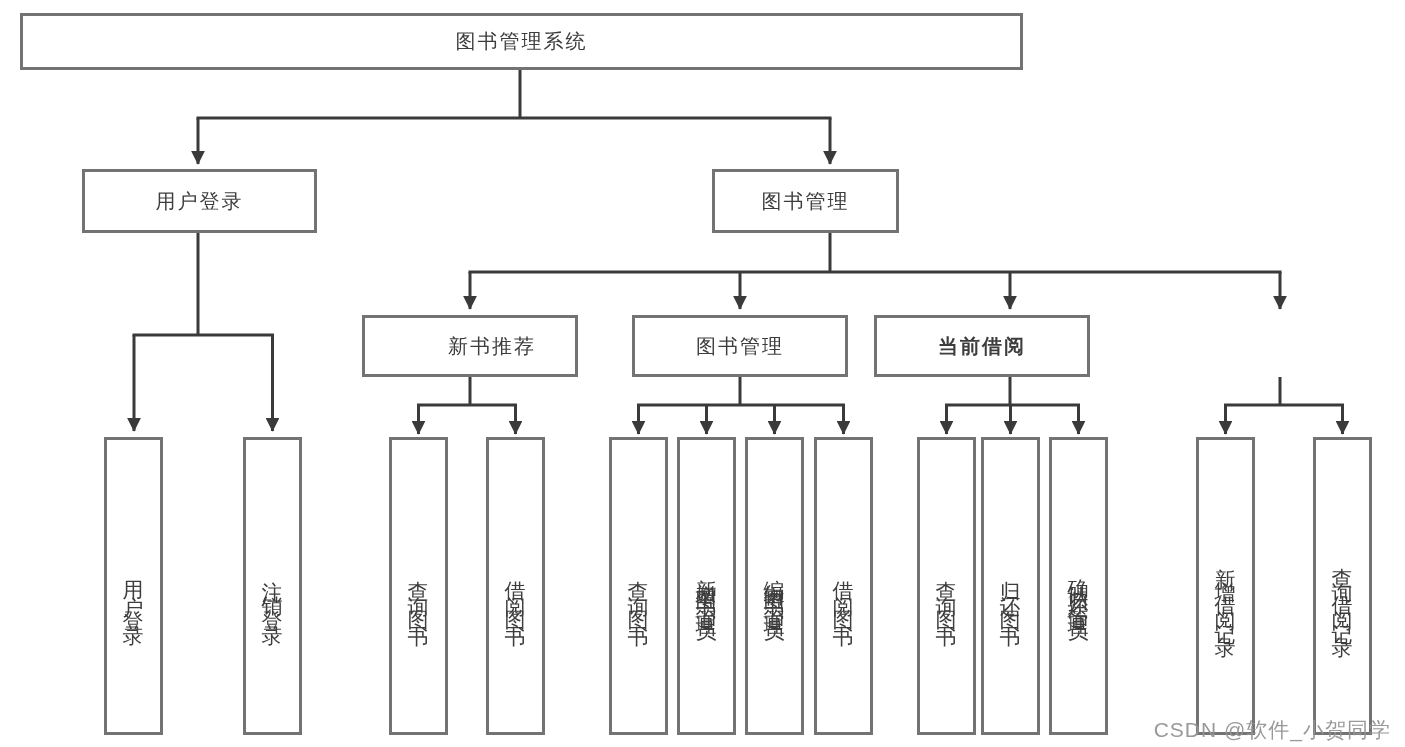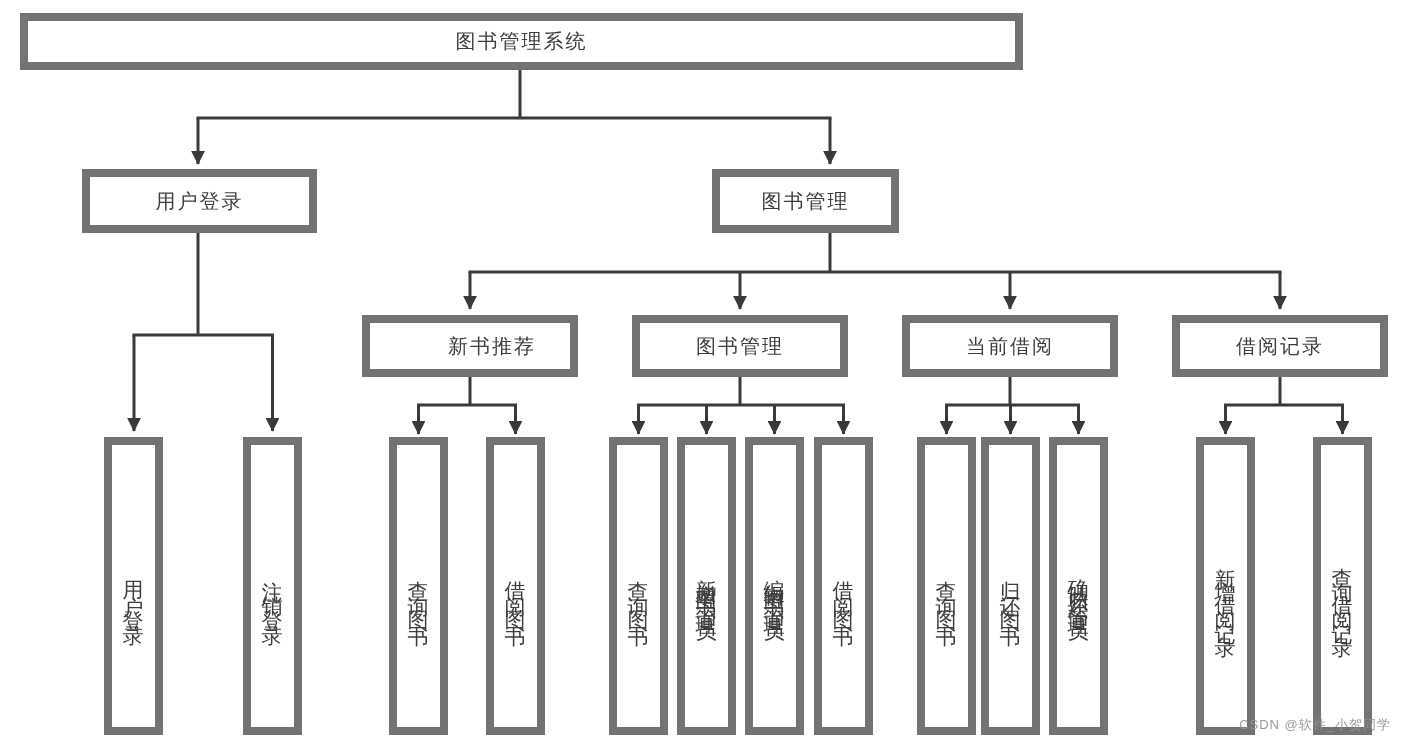--- a/index.html
+++ b/index.html
@@ -17,21 +17,21 @@
   #wires {
     position: absolute;
     left: 0; top: 0;
     width: 1405px; height: 747px;
     z-index: 1;
   }
 
   .hbox, .vbox {
     position: absolute;
     background: #ffffff;
-    border: 8px solid #737373;
+    border: 3px solid #737373;
     color: #3d3d3d;
     z-index: 2;
     display: flex;
     align-items: center;
     justify-content: center;
   }
 
   .hbox {
     font-size: 20px;
     letter-spacing: 2px;
@@ -51,21 +51,21 @@
   .ls9 span { letter-spacing: 6px;  margin-bottom: -6px; }
 
   
   #n-root { left: 20px;  top: 13px;  width: 1003px; height: 57px; }
   #n-ul   { left: 82px;  top: 169px; width: 235px;  height: 64px; }
   #n-bm   { left: 712px; top: 169px; width: 187px;  height: 64px; }
 
   .lvl3   { top: 315px; width: 216px; height: 62px; }
   #n-xs   { left: 362px; padding-left: 44px; }
   #n-tj   { left: 632px; }
-  #n-dq   { left: 902px; }
+  #n-dq   { left: 874px; font-weight: bold; }
   #n-jl   { left: 1172px; }
 
   .leaf   { top: 437px; width: 59px; height: 298px; }
   #l-ul   { left: 104px; }
   #l-zx   { left: 243px; }
   #l-cx1  { left: 389px; }
   #l-jy1  { left: 486px; }
   #l-cx2  { left: 609px; }
   #l-xz   { left: 677px; }
   #l-bj   { left: 745px; }
@@ -73,21 +73,21 @@
   #l-cx3  { left: 917px; }
   #l-gh   { left: 981px; }
   #l-qr   { left: 1049px; }
   #l-xzjl { left: 1196px; }
   #l-cxjl { left: 1313px; }
 
   #watermark {
     position: absolute;
     right: 14px;
     top: 716px;
-    font-size: 13px;
+    font-size: 21px;
     color: rgba(148,148,148,0.95);
     letter-spacing: 1px;
     z-index: 5;
     white-space: nowrap;
   }
 </style>
 </head>
 <body>
 
 <div id="stage">
@@ -158,21 +158,20 @@
   </svg>
 
   <div id="n-root" class="hbox">图书管理系统</div>
 
   <div id="n-ul" class="hbox">用户登录</div>
   <div id="n-bm" class="hbox">图书管理</div>
 
   <div id="n-xs" class="hbox lvl3">新书推荐</div>
   <div id="n-tj" class="hbox lvl3">图书管理</div>
   <div id="n-dq" class="hbox lvl3">当前借阅</div>
-  <div id="n-jl" class="hbox lvl3">借阅记录</div>
 
   <div id="l-ul" class="vbox leaf ls4">
     <span>用户登录</span>
   </div>
   <div id="l-zx" class="vbox leaf ls4">
     <span>注销登录</span>
   </div>
 
   <div id="l-cx1" class="vbox leaf ls4">
     <span>查询图书</span>

